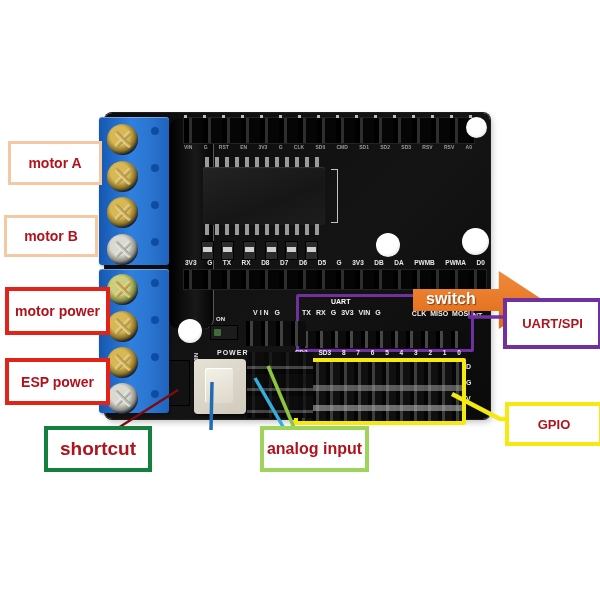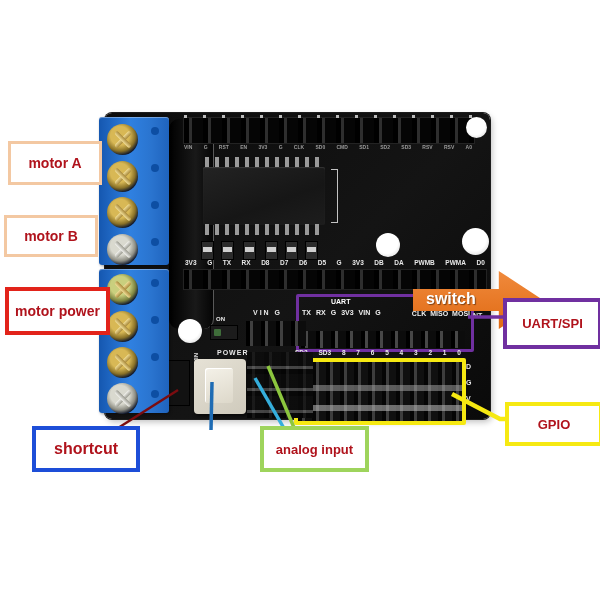--- a/index.html
+++ b/index.html
@@ -102,23 +102,23 @@
   .screw.silver{background:radial-gradient(circle at 42% 38%, #d9d9cf 0 36%, #8e8e84 58%, #10182c 74%);}
   .screw.silver::before,.screw.silver::after{background:linear-gradient(90deg,#f2f2ee,#9a9a90);}
   .screw.greenish{background:radial-gradient(circle at 42% 38%, #c9cf7e 0 36%, #7d8440 58%, #10182c 74%);}
   
   .lbl{position:absolute;background:#fff;display:flex;align-items:center;justify-content:center;
        font-weight:bold;color:#b0131c;z-index:10;text-align:center;}
   .lbl-motor-a{left:8px;top:141px;width:88px;height:38px;border:3px solid #f3c8a2;font-size:14px;}
   .lbl-motor-b{left:4px;top:215px;width:88px;height:36px;border:3px solid #f3c8a2;font-size:14px;}
   .lbl-motor-power{left:5px;top:287px;width:97px;height:40px;border:4px solid #e2231a;font-size:14px;}
   .lbl-esp-power{left:5px;top:358px;width:97px;height:39px;border:4px solid #e2231a;font-size:14px;}
-  .lbl-shortcut{left:32px;top:426px;width:100px;height:38px;border:4px solid #1d4ed8;font-size:16px;}
+  .lbl-shortcut{left:44px;top:426px;width:100px;height:38px;border:4px solid #15803d;font-size:19px;}
   .lbl-power-switch{left:150px;top:426px;width:98px;height:39px;border:4px solid #2e75b6;font-size:13.5px;}
-  .lbl-analog-input{left:260px;top:426px;width:101px;height:38px;border:4px solid #9ed45c;font-size:13px;}
+  .lbl-analog-input{left:260px;top:426px;width:101px;height:38px;border:4px solid #9ed45c;font-size:16px;}
   .lbl-en-rst{left:260px;top:468px;width:99px;height:38px;border:4px solid #35b3e3;font-size:13px;}
   .lbl-esp12{left:505px;top:167px;width:88px;height:39px;border:3px solid #fb0307;font-size:12.5px;}
   .lbl-uartspi{left:503px;top:298px;width:91px;height:43px;border:4px solid #7030A0;font-size:13px;}
   .lbl-gpio{left:505px;top:402px;width:90px;height:36px;border:4px solid #f6e912;font-size:13px;}
   .leaders{position:absolute;left:0;top:0;z-index:5;}
 </style>
 </head>
 <body>
 
 <div class="canvas">
@@ -261,17 +261,18 @@
     <line x1="212" y1="382" x2="211" y2="430" stroke="#1f6cb4" stroke-width="3.5"></line>
     <line x1="255" y1="378" x2="308" y2="470" stroke="#35aedc" stroke-width="3.5"></line>
     <line x1="268" y1="366" x2="295" y2="430" stroke="#8cc63e" stroke-width="3.5"></line>
     <polyline points="452,394 500,419 507,419" fill="none" stroke="#f6e912" stroke-width="4.5"></polyline>
     <line x1="468" y1="317" x2="505" y2="317" stroke="#7030A0" stroke-width="3.5"></line>
   </svg>
 
   <div class="lbl lbl-motor-a">motor A</div>
   <div class="lbl lbl-motor-b">motor B</div>
   <div class="lbl lbl-motor-power">motor power</div>
+  <div class="lbl lbl-esp-power">ESP power</div>
   <div class="lbl lbl-shortcut">shortcut</div>
   <div class="lbl lbl-analog-input">analog input</div>
   <div class="lbl lbl-uartspi">UART/SPI</div>
   <div class="lbl lbl-gpio">GPIO</div>
 </div>
 
 </body></html>

